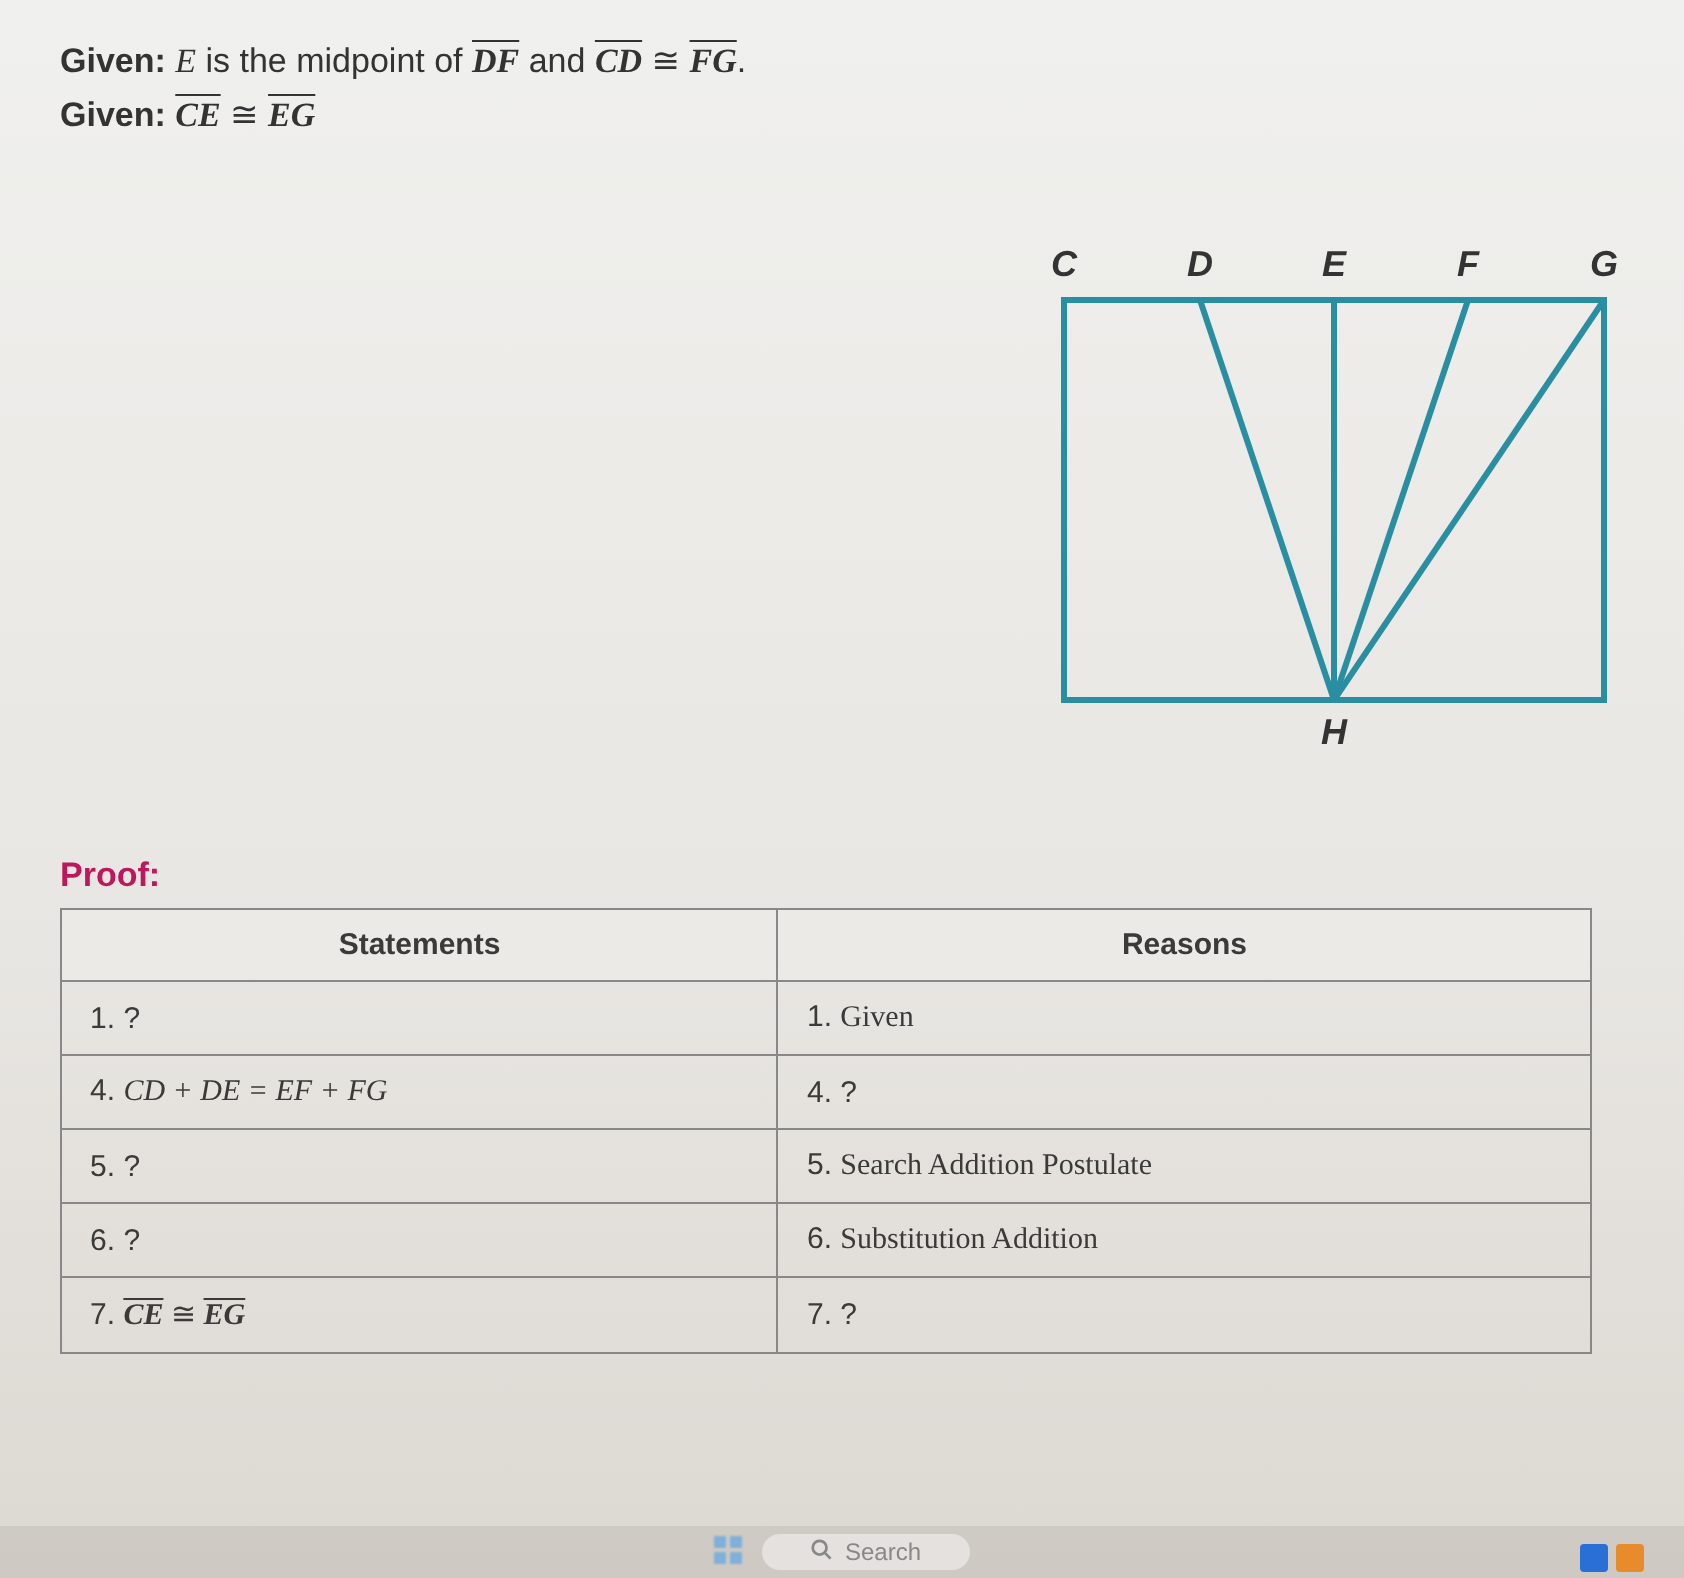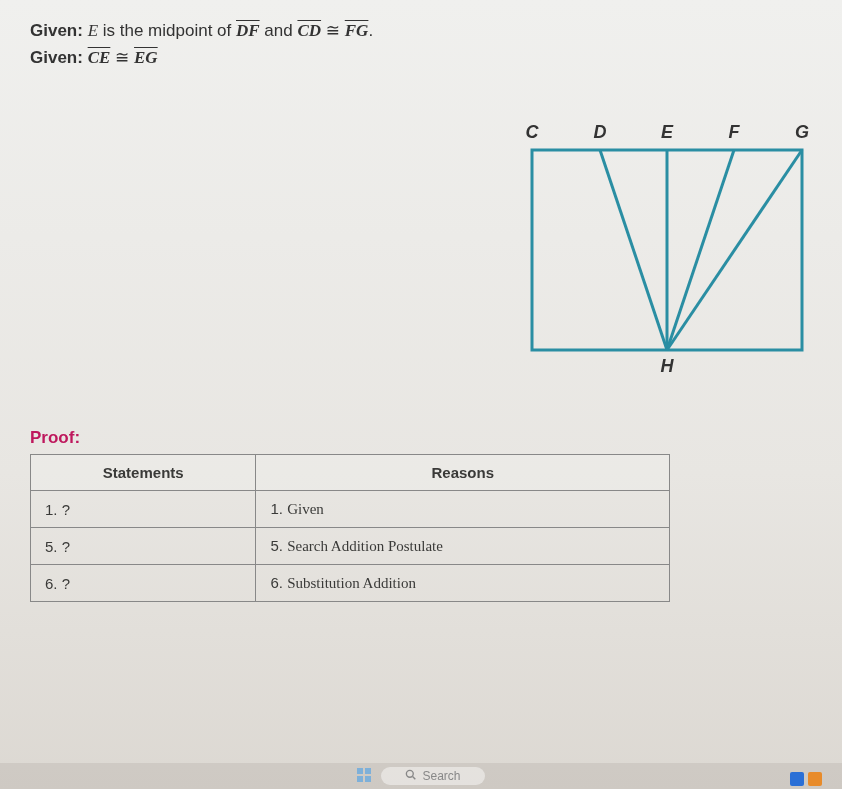--- a/index.html
+++ b/index.html
@@ -29,21 +29,21 @@
     }
     .proof-label {
       font-weight: bold;
       font-size: 17px;
       margin-top: 360px;
       margin-bottom: 6px;
       color: #be185d;
     }
     .proof-table {
       border-collapse: collapse;
-      width: 640px;
+      width: 766px;
       font-size: 15px;
     }
     .proof-table th, .proof-table td {
       border: 1px solid #888;
       padding: 9px 14px;
       text-align: left;
       vertical-align: middle;
     }
     .proof-table th {
       font-weight: bold;
@@ -123,26 +123,36 @@
       <th>Statements</th>
       <th>Reasons</th>
     </tr>
   </thead>
   <tbody>
     <tr>
       <td><span>1. </span><span>?</span></td>
       <td><span>1. </span><span class="serif">Given</span></td>
     </tr>
     <tr>
+      <td><span>4. </span><span class="serif ital">CD + DE = EF + FG</span></td>
+      <td><span>4. </span><span>?</span></td>
+    </tr>
+    <tr>
       <td><span>5. </span><span>?</span></td>
       <td><span>5. </span><span class="serif">Search Addition Postulate</span></td>
     </tr>
     <tr>
       <td><span>6. </span><span>?</span></td>
       <td><span>6. </span><span class="serif">Substitution Addition</span></td>
+    </tr>
+    <tr>
+      <td>
+        <span>7. </span><span class="serif ital overline">CE</span><span class="serif">  ≅  </span><span class="serif ital overline">EG</span>
+      </td>
+      <td><span>7. </span><span>?</span></td>
     </tr>
   </tbody>
 </table>
 
 <div class="taskbar">
   <span style="filter:blur(0.5px);opacity:.6;">
     <svg width="14" height="14" viewBox="0 0 14 14">
         <rect x="0" y="0" width="6" height="6" fill="#4aa0e8"></rect>
         <rect x="8" y="0" width="6" height="6" fill="#4aa0e8"></rect>
         <rect x="0" y="8" width="6" height="6" fill="#4aa0e8"></rect>

